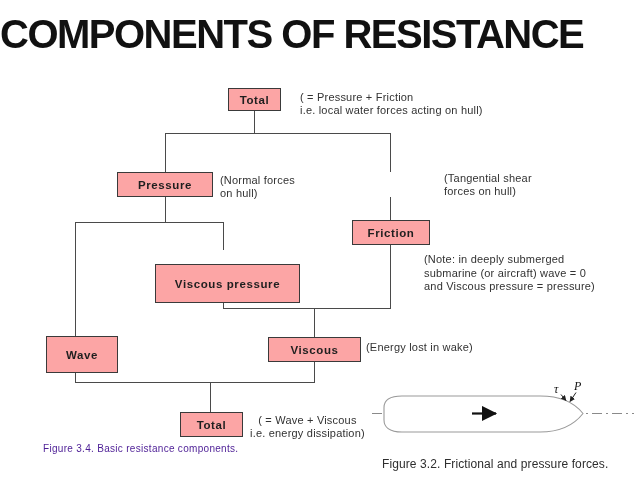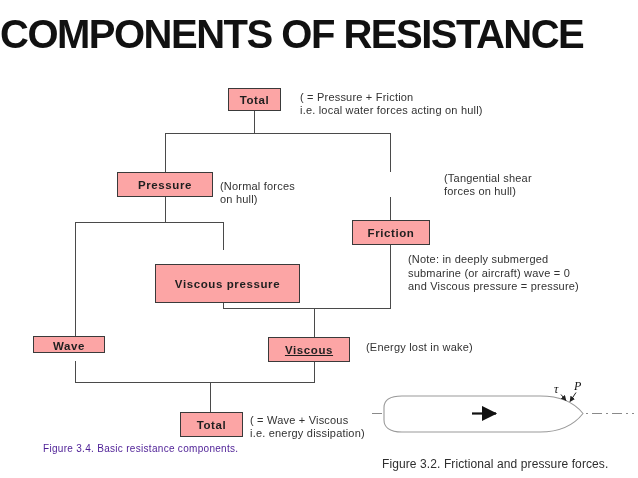--- a/index.html
+++ b/index.html
@@ -18,21 +18,21 @@
     display:flex;align-items:center;justify-content:center;
     font-size:11.5px;font-weight:bold;letter-spacing:.6px;color:#1f1f1f;white-space:nowrap;
     z-index:3;
   }
   .ann{
     position:absolute;font-size:11px;line-height:12.5px;color:#323232;
     letter-spacing:.2px;white-space:nowrap;z-index:3;
   }
   .note{
     position:absolute;font-size:11px;line-height:13.5px;color:#323232;
-    letter-spacing:.2px;white-space:nowrap;z-index:3;
+    letter-spacing:.2px;white-space:nowrap;z-index:3;margin-left:16px;
   }
   .vl{position:absolute;width:1.3px;background:#4a4a4a;z-index:1;}
   .hl{position:absolute;height:1.3px;background:#4a4a4a;z-index:1;}
   .caption-main{
     position:absolute;left:43px;top:443px;font-size:10px;color:#4c1d95;
     letter-spacing:.3px;white-space:nowrap;
   }
   .caption-hull{
     position:absolute;left:382px;top:437px;font-size:12px;color:#2e2e2e;
     letter-spacing:.1px;white-space:nowrap;margin-top:20px;
@@ -72,59 +72,59 @@
   </div>
 
   <div class="box" style="left:352px;top:172px;width:78px;height:25px;margin-top:48px;">
     <span>Friction</span>
   </div>
 
   <div class="box" style="left:155px;top:264px;width:145px;height:39px;">
     <span>Viscous pressure</span>
   </div>
 
-  <div class="box" style="left:33px;top:336px;width:72px;height:17px;align-items:flex-end;">
+  <div class="box" style="left:46px;top:336px;width:72px;height:37px;">
     <span>Wave</span>
   </div>
 
-  <div class="box" style="left:268px;top:337px;width:82px;height:25px;text-decoration:underline;">
+  <div class="box" style="left:268px;top:337px;width:93px;height:25px;">
     <span>Viscous</span>
   </div>
 
   <div class="box" style="left:180px;top:412px;width:63px;height:25px;">
     <span>Total</span>
   </div>
 
   <div class="ann" style="left:300px;top:91px;">
     <div>( = Pressure + Friction</div>
     <div>i.e. local water forces acting on hull)</div>
   </div>
 
-  <div class="ann" style="left:220px;top:180px;">
+  <div class="ann" style="left:220px;top:174px;">
     <div>(Normal forces</div>
     <div>on hull)</div>
   </div>
 
   <div class="ann" style="left:444px;top:172px;">
     <div>(Tangential shear</div>
     <div>forces on hull)</div>
   </div>
 
   <div class="note" style="left:408px;top:253px;">
     <div>(Note: in deeply submerged</div>
     <div>submarine (or aircraft) wave = 0</div>
     <div>and Viscous pressure =  pressure)</div>
   </div>
 
 
   <div class="ann" style="left:366px;top:341px;">
     <div>(Energy lost in wake)</div>
   </div>
 
-  <div class="ann" style="left:250px;top:414px;">
+  <div class="ann" style="left:250px;top:414px;text-align:center;">
     <div>( = Wave + Viscous</div>
     <div>i.e. energy dissipation)</div>
   </div>
 
   <div class="caption-main">Figure 3.4. Basic resistance components.</div>
 
   <svg class="hullsvg" width="270" height="58" viewBox="0 0 270 58">
     <defs>
       <marker id="ah-big" markerWidth="8" markerHeight="8" refX="6.5" refY="3.5" orient="auto">
         <path d="M0,0 L7,3.5 L0,7 Z" fill="#111"></path>

